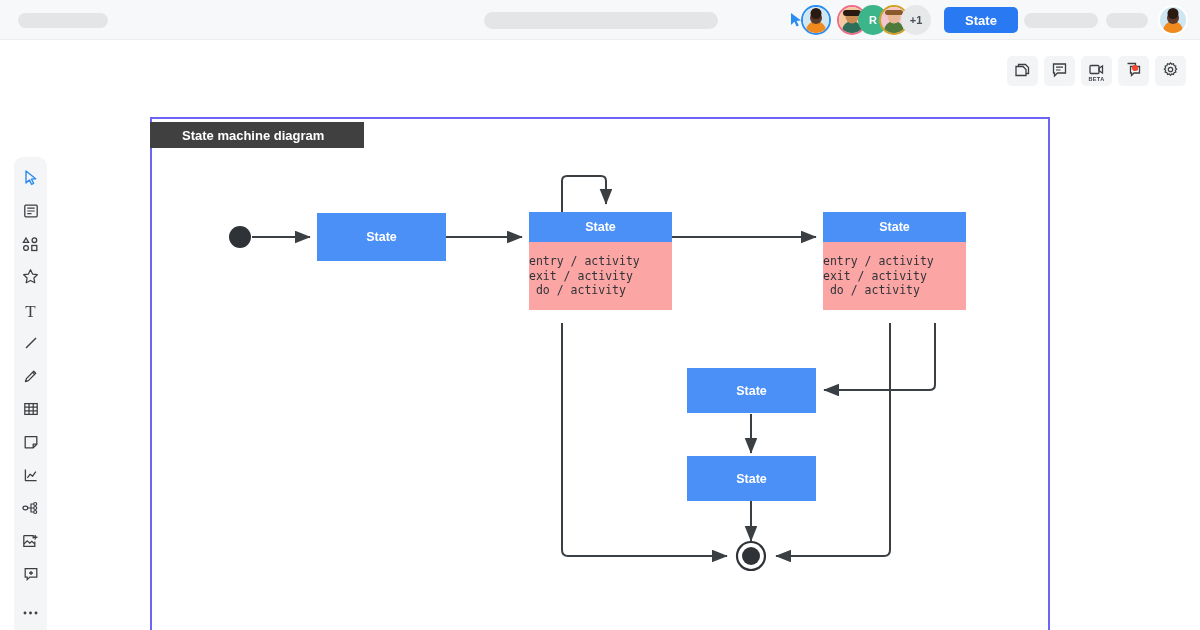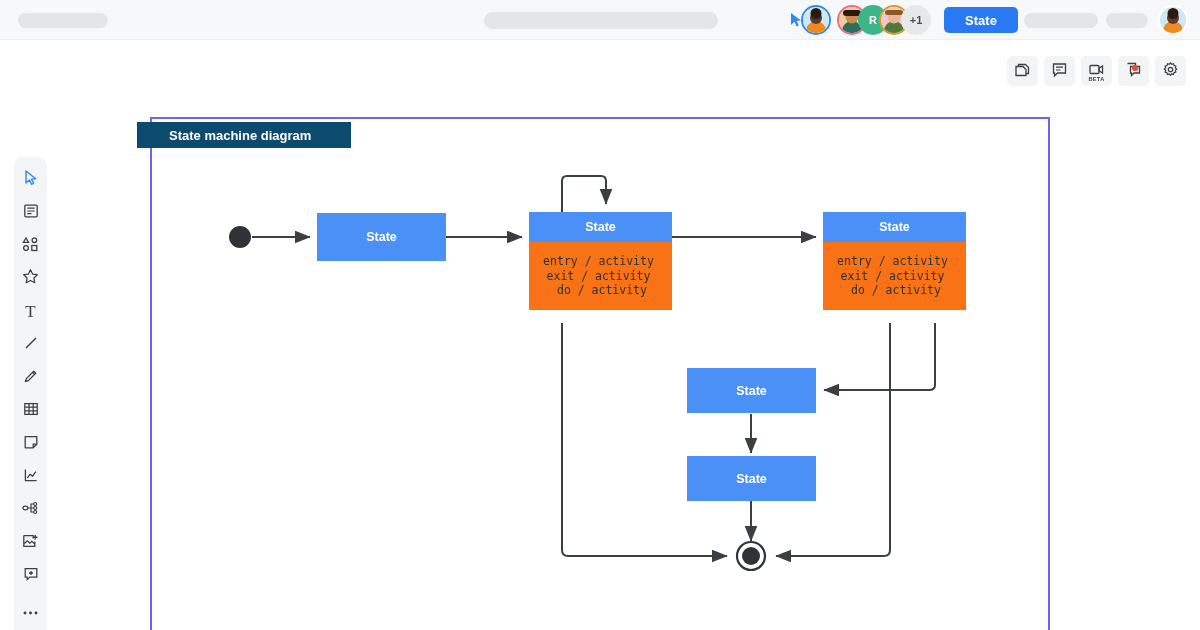--- a/index.html
+++ b/index.html
@@ -89,44 +89,44 @@
   }
 
   
   .frame {
     position: absolute; left: 150px; top: 117px;
     width: 900px; height: 513px;
     background: #ffffff; border: 2px solid #6c63f7;
     border-bottom: none;
   }
   .frame-title {
-    position: absolute; left: 137px; top: 122px;
+    position: absolute; left: 150px; top: 122px;
     width: 214px; height: 26px;
-    background: #0c4a6e; color: #ffffff;
+    background: #404040; color: #ffffff;
     font-size: 13px; font-weight: 700;
     display: flex; align-items: center; padding-left: 32px;
   }
 
   .node {
     position: absolute;
     background: #4a90f7; color: #ffffff;
     font-size: 12.5px; font-weight: 700;
     display: flex; align-items: center; justify-content: center;
   }
   .compound { position: absolute; }
   .compound .hdr {
     background: #4a90f7; color: #ffffff;
     font-size: 12.5px; font-weight: 700; height: 30px;
     display: flex; align-items: center; justify-content: center;
   }
   .compound .body {
-    background: #f97316; color: #2f3337;
+    background: #fca5a5; color: #2f3337;
     font-family: "DejaVu Sans Mono", monospace;
     font-size: 11.5px; line-height: 14.5px;
-    padding: 12px 4px 12px 0; text-align: center;
+    padding: 12px 4px 12px 0; text-align: left;
     white-space: pre;
   }
 
   svg.edges { position: absolute; left: 0; top: 0; width: 1200px; height: 630px; pointer-events: none; }
 </style>
 </head>
 <body>
 
 <div id="app">
 

